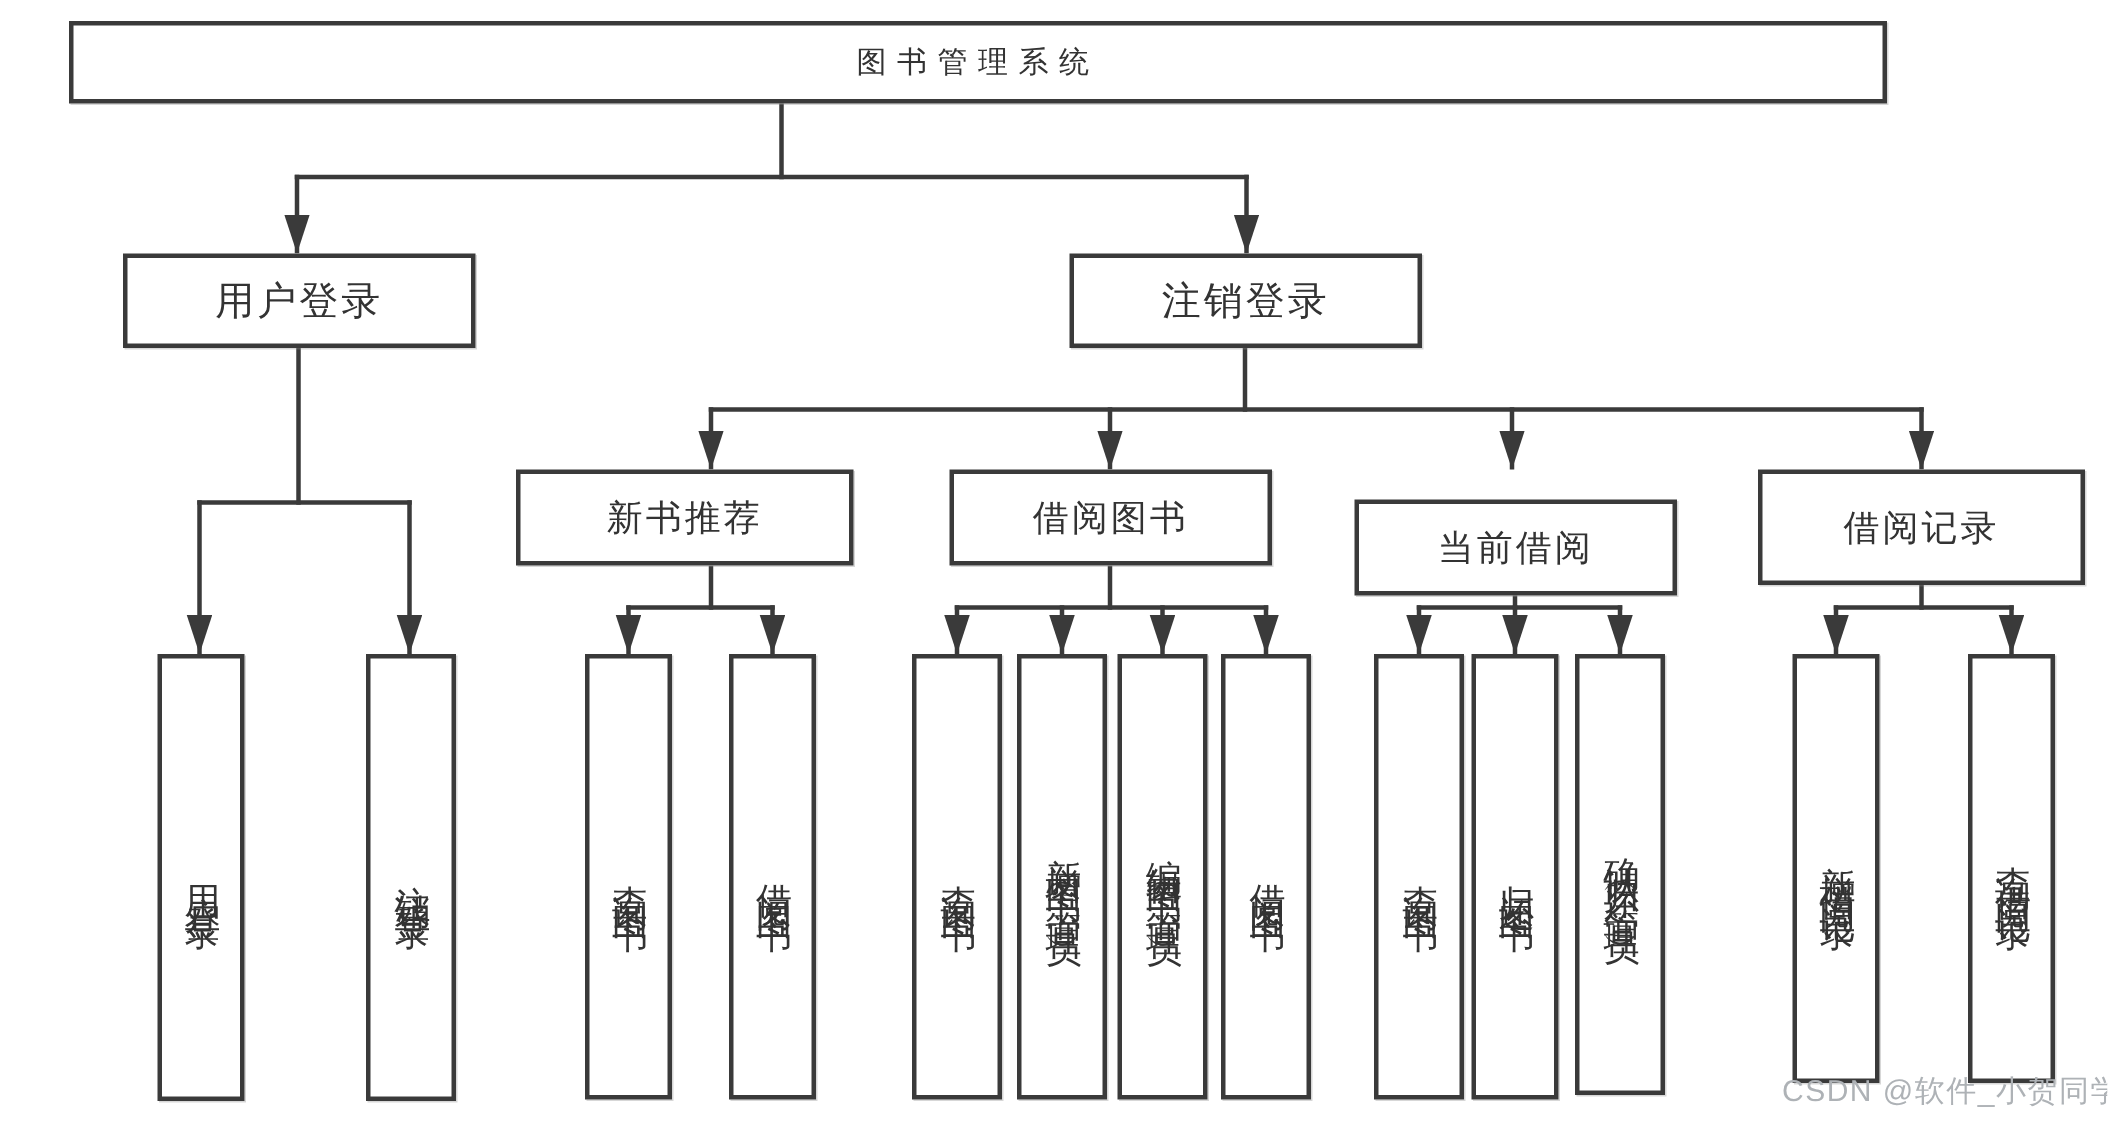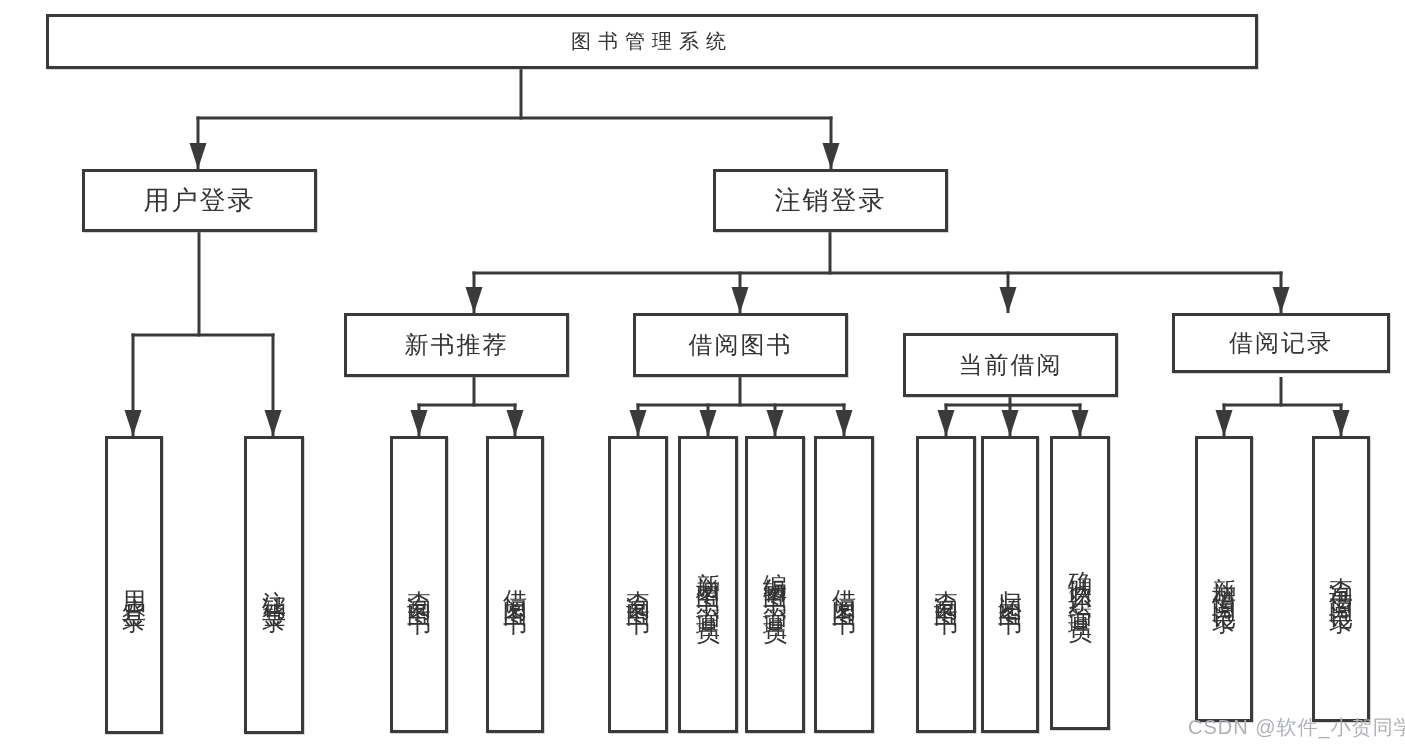--- a/index.html
+++ b/index.html
@@ -111,21 +111,21 @@
 
   <div class="box lv-3" style="left:344px;top:313px;width:225px;height:64px;">
     <span>新书推荐</span>
   </div>
   <div class="box lv-3" style="left:633px;top:313px;width:215px;height:64px;">
     <span>借阅图书</span>
   </div>
   <div class="box lv-3" style="left:903px;top:313px;width:215px;height:64px;margin-top:20px;">
     <span>当前借阅</span>
   </div>
-  <div class="box lv-3" style="left:1172px;top:313px;width:218px;height:60px;">
+  <div class="box lv-3" style="left:1172px;top:313px;width:218px;height:77px;">
     <span>借阅记录</span>
   </div>
 
   <div class="box v-box" style="left:105px;top:436px;width:58px;height:298px;">
     <span>用户登录</span>
   </div>
   <div class="box v-box" style="left:244px;top:436px;width:60px;height:298px;">
     <span>注销登录</span>
   </div>
 

